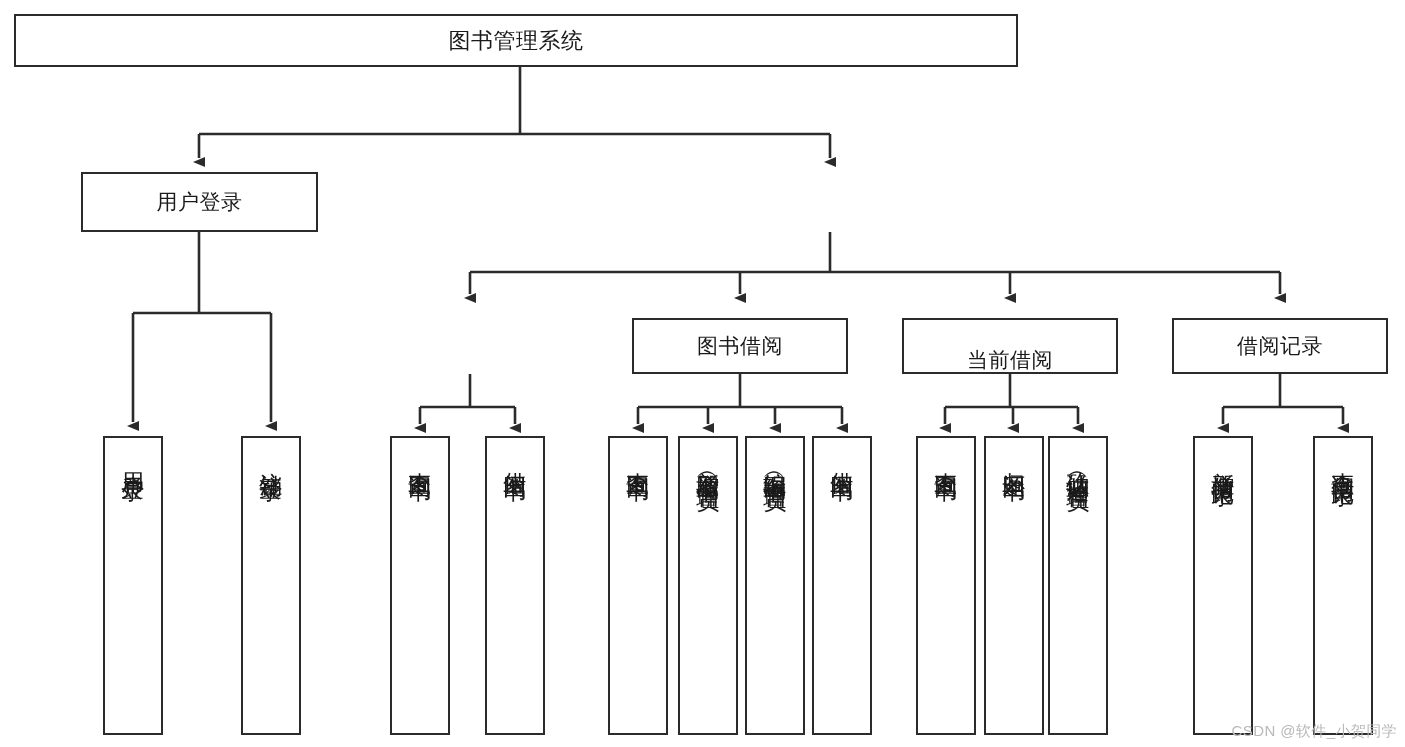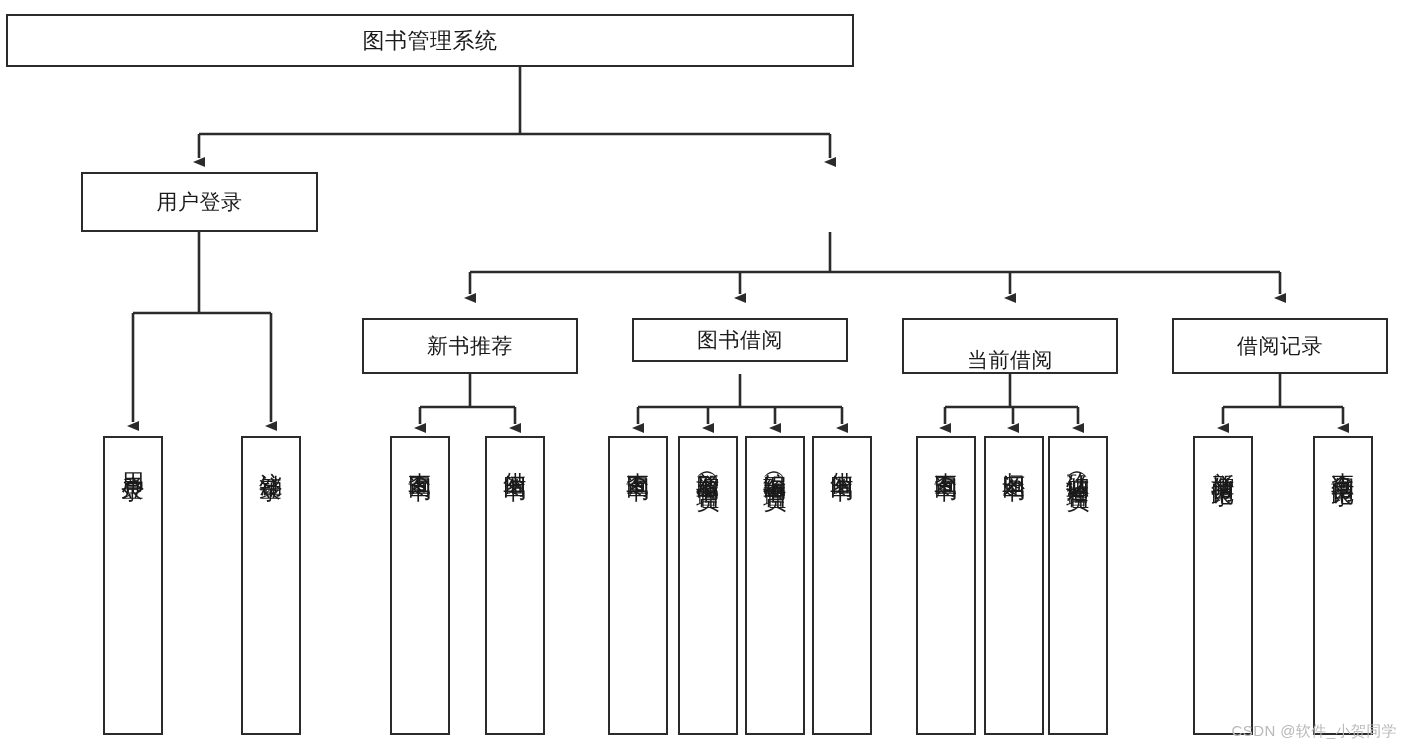--- a/index.html
+++ b/index.html
@@ -117,32 +117,29 @@
       <path d="M 1013 407 L 1013 424" marker-end="url(#arrow)"></path>
       <path d="M 1078 407 L 1078 424" marker-end="url(#arrow)"></path>
 
       <path d="M 1280 374 L 1280 407"></path>
       <path d="M 1223 407 L 1343 407"></path>
       <path d="M 1223 407 L 1223 424" marker-end="url(#arrow)"></path>
       <path d="M 1343 407 L 1343 424" marker-end="url(#arrow)"></path>
     </g>
   </svg>
 
-  <div class="node root horizontal" style="left:6px; top:14px; width:848px; height:53px;">
+  <div class="node root horizontal" style="left:14px; top:14px; width:1004px; height:53px;">
     <span class="label">图书管理系统</span>
   </div>
 
   <div class="node horizontal" style="left:81px; top:172px; width:237px; height:60px;">
     <span class="label">用户登录</span>
   </div>
 
-  <div class="node horizontal" style="left:362px; top:318px; width:216px; height:56px;">
-    <span class="label">新书推荐</span>
-  </div>
-  <div class="node horizontal" style="left:632px; top:318px; width:216px; height:44px;">
+  <div class="node horizontal" style="left:632px; top:318px; width:216px; height:56px;">
     <span class="label">图书借阅</span>
   </div>
   <div class="node horizontal" style="left:902px; top:318px; width:216px; height:56px;align-items:flex-end;">
     <span class="label">当前借阅</span>
   </div>
   <div class="node horizontal" style="left:1172px; top:318px; width:216px; height:56px;">
     <span class="label">借阅记录</span>
   </div>
 
   <div class="node vertical" style="left:103px; top:436px; width:60px; height:299px;">

